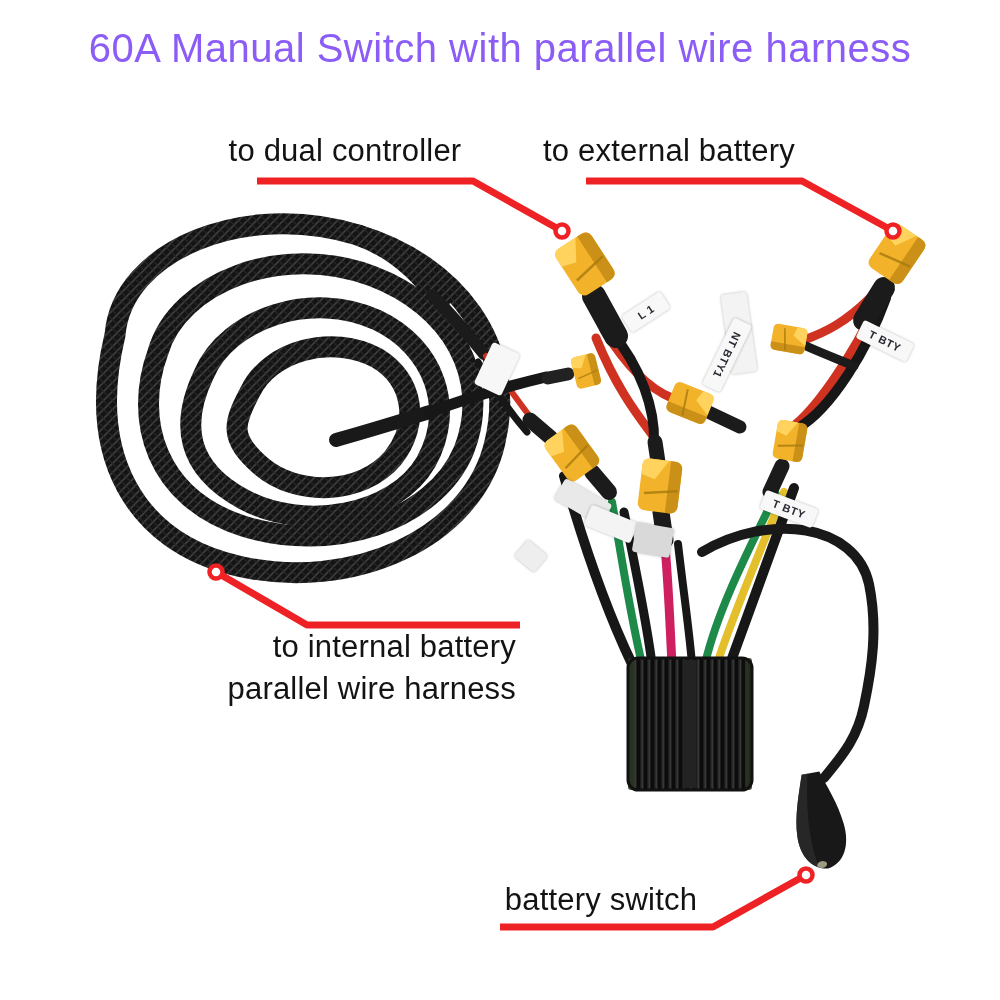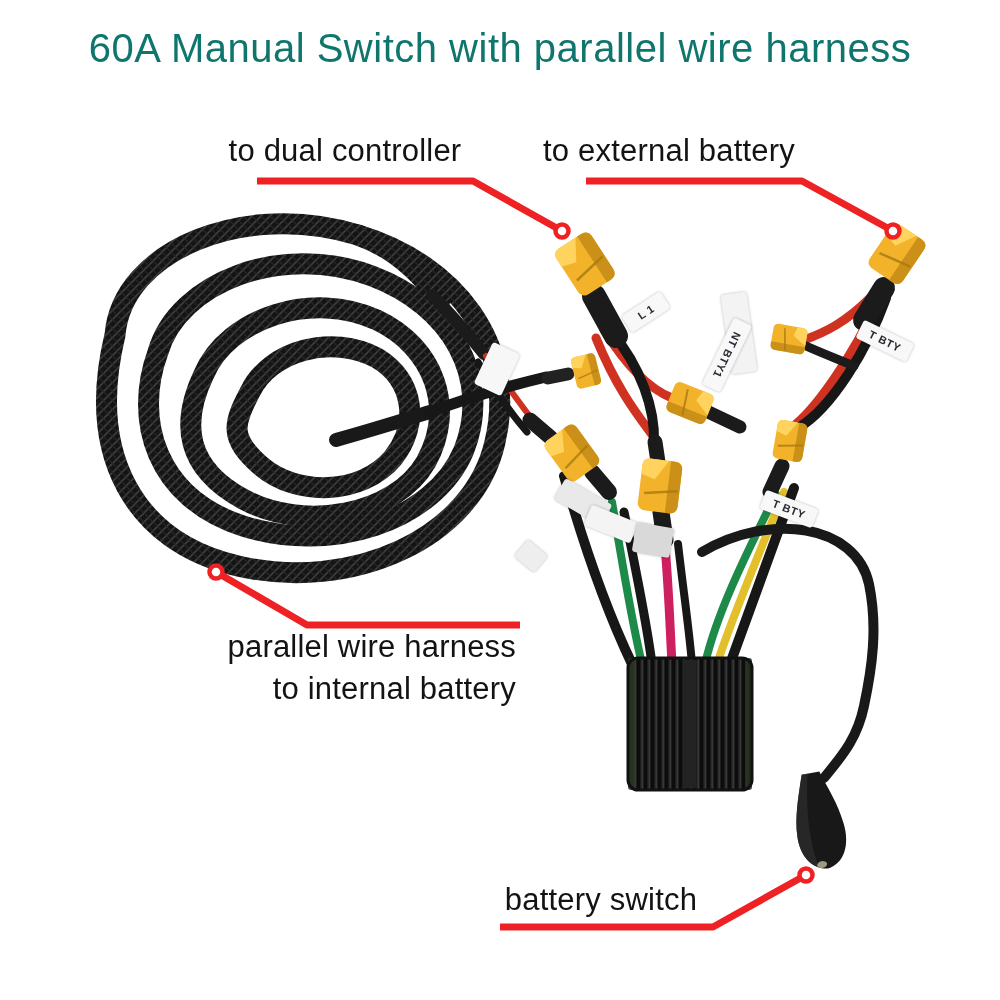--- a/index.html
+++ b/index.html
@@ -3,21 +3,21 @@
 <meta charset="utf-8">
 <style>
   html,body{margin:0;padding:0;background:#ffffff;}
   .stage{
     position:relative;width:1000px;height:1000px;background:#ffffff;
     font-family:"Liberation Sans", sans-serif;overflow:hidden;color:#151515;
   }
   .photo-svg{position:absolute;left:0;top:0;width:1000px;height:1000px;}
   .title{
     position:absolute;top:26px;left:0;width:1000px;text-align:center;
-    font-size:40px;letter-spacing:.5px;color:#0f766e;
+    font-size:40px;letter-spacing:.5px;color:#8b5cf6;
   }
   .callout{position:absolute;font-size:31px;letter-spacing:.2px;color:#131313;line-height:42px;}
   .c-center{text-align:center;}
   .c-right{text-align:right;}
   .tag{
     position:absolute;display:flex;align-items:center;justify-content:center;
     background:#f8f8f8;color:#2b2933;font-size:11px;font-weight:bold;
     border-radius:3px;box-shadow:0 0 3px rgba(0,0,0,.28);
     transform:translate(-50%,-50%) rotate(var(--r));white-space:nowrap;letter-spacing:.5px;
   }
@@ -157,20 +157,20 @@
 
   <h1 class="title" style="margin:0;font-weight:normal;">60A Manual Switch with parallel wire harness</h1>
 
   <div class="callout c-center" style="left:519px;top:130px;width:300px;">
     <span>to external battery</span>
   </div>
   <div class="callout c-center" style="left:195px;top:130px;width:300px;">
     <span>to dual controller</span>
   </div>
   <div class="callout c-right" style="left:166px;top:626px;width:350px;">
+    <div>to internal battery</div>
     <div>parallel wire harness</div>
-    <div>to internal battery</div>
   </div>
   <div class="callout c-center" style="left:451px;top:879px;width:300px;">
     <span>battery switch</span>
   </div>
 
 </div>
 
 </body></html>

